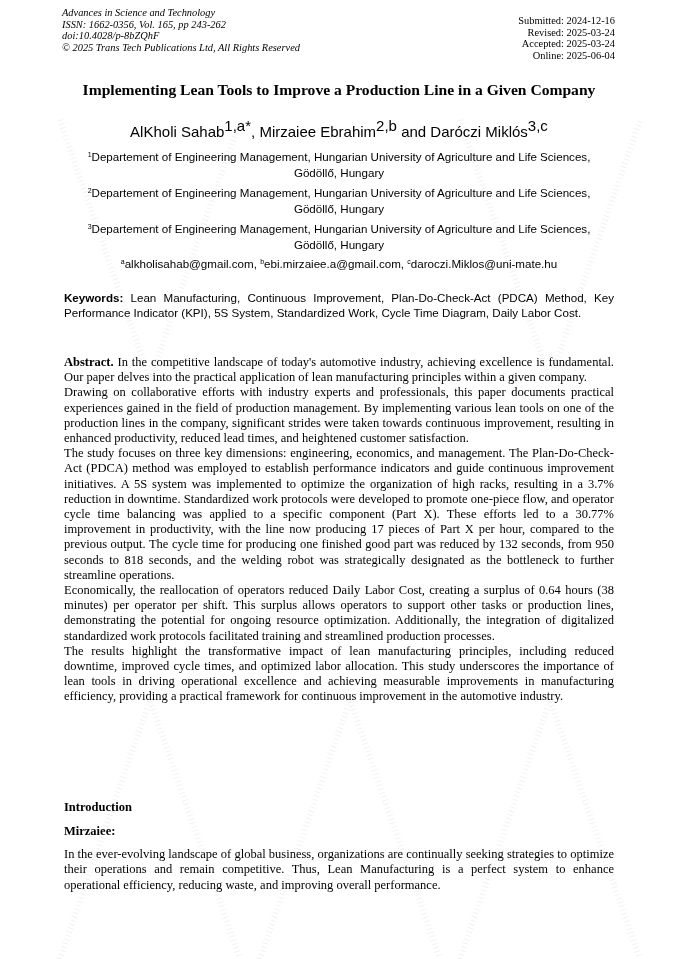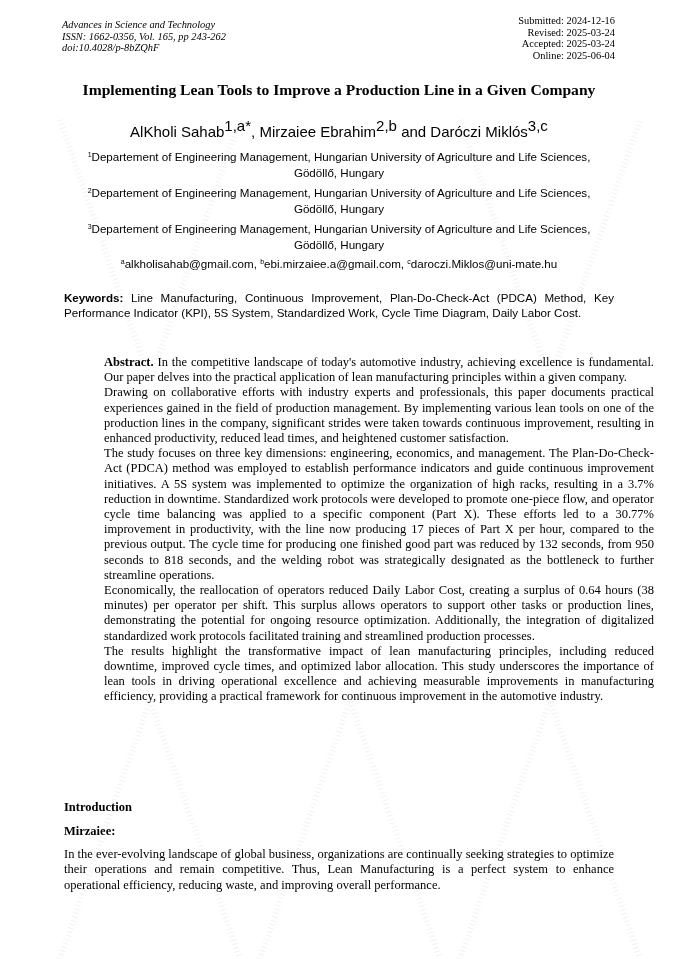--- a/index.html
+++ b/index.html
@@ -1,35 +1,35 @@
 <!DOCTYPE html>
 <html><head>
 <meta charset="utf-8">
 <style>
   html, body { margin: 0; padding: 0; background: #ffffff; }
   body { width: 678px; height: 959px; position: relative; overflow: hidden; color: #000; }
   .page { position: absolute; left: 0; top: 0; width: 678px; height: 959px; }
-  .meta-left { position: absolute; left: 62px; top: 19px; font-family: "Liberation Serif", serif; font-style: italic; font-size: 10.4px; line-height: 11.6px; }
+  .meta-left { position: absolute; left: 62px; top: 7px; font-family: "Liberation Serif", serif; font-style: italic; font-size: 10.4px; line-height: 11.6px; }
   .meta-right { position: absolute; right: 63px; top: 15px; text-align: right; font-family: "Liberation Serif", serif; font-size: 10.4px; line-height: 11.6px; }
   .meta-line { display: block; white-space: nowrap; }
   .title { position: absolute; left: 62px; width: 554px; top: 80px; text-align: center; font-family: Liberation Serif, serif; font-weight: bold; font-size: 15.6px; line-height: 19px; }
   .authors { position: absolute; left: 62px; width: 554px; top: 123px; text-align: center; font-family: "Liberation Sans", sans-serif; font-size: 15px; line-height: 18px; }
   .authors sup { font-size: 15px; vertical-align: 6px; line-height: 0; }
   .affil { position: absolute; left: 62px; width: 554px; text-align: center; font-family: "Liberation Sans", sans-serif; font-size: 11.6px; line-height: 15.5px; }
   .affil sup { font-size: 7px; vertical-align: 4px; line-height: 0; }
   .affil1 { top: 149px; }
   .affil2 { top: 197px; }
   .affil3 { top: 220px; }
   .affil2 { top: 185px; }
   .affil3 { top: 221px; }
   .emails { position: absolute; left: 62px; width: 554px; top: 256px; text-align: center; font-family: "Liberation Sans", sans-serif; font-size: 11.6px; line-height: 15px; }
   .emails sup { font-size: 7px; vertical-align: 4px; line-height: 0; }
   .keywords { position: absolute; left: 64px; width: 550px; top: 291px; font-family: "Liberation Sans", sans-serif; font-size: 11.6px; line-height: 14.6px; text-align: justify; }
   .kw-label { font-weight: bold; }
-  .abstract { position: absolute; left: 64px; width: 550px; top: 355px; font-family: "Liberation Serif", serif; font-size: 12.5px; line-height: 15.2px; text-align: justify; margin-left: 40px; }
+  .abstract { position: absolute; left: 64px; width: 550px; top: 355px; font-family: "Liberation Serif", serif; font-size: 12.5px; line-height: 15.2px; text-align: justify; }
   .abstract p { margin: 0; }
   .abs-label { font-weight: bold; }
   .intro-heading { position: absolute; left: 64px; top: 800px; font-family: "Liberation Serif", serif; font-weight: bold; font-size: 12.5px; line-height: 15px; }
   .context-heading { position: absolute; left: 64px; top: 824px; font-family: "Liberation Serif", serif; font-weight: bold; font-size: 12.5px; line-height: 15px; }
   .intro-body { position: absolute; left: 64px; width: 550px; top: 847px; font-family: "Liberation Serif", serif; font-size: 12.5px; line-height: 15.4px; text-align: justify; }
   .intro-body p { margin: 0; }
   .watermark { position: absolute; left: 0; top: 0; width: 678px; height: 959px; pointer-events: none; opacity: 0.05; }
 </style>
 </head>
 <body>
@@ -43,20 +43,21 @@
       <path d="M460 959 L550 700 L640 959"></path>
       <path d="M60 120 L150 380 L240 120"></path>
       <path d="M460 120 L550 380 L640 120"></path>
     </g>
   </svg>
 
   <div class="meta-left">
     <span class="meta-line">Advances in Science and Technology</span>
     <span class="meta-line">ISSN: 1662-0356, Vol. 165, pp 243-262</span>
     <span class="meta-line">doi:10.4028/p-8bZQhF</span>
+    <span class="meta-line">© 2025 Trans Tech Publications Ltd, All Rights Reserved</span>
   </div>
 
   <div class="meta-right">
     <span class="meta-line">Submitted: 2024-12-16</span>
     <span class="meta-line">Revised: 2025-03-24</span>
     <span class="meta-line">Accepted: 2025-03-24</span>
     <span class="meta-line">Online: 2025-06-04</span>
   </div>
 
   <div class="title">Implementing Lean Tools to Improve a Production Line in a Given Company</div>
@@ -76,21 +77,21 @@
   <div class="affil affil3">
     <sup>3</sup><span>Departement of Engineering Management, Hungarian University of Agriculture and Life Sciences,</span><br>
     <span>Gödöllő, Hungary</span>
   </div>
 
   <div class="emails">
     <sup>a</sup><span>alkholisahab@gmail.com</span><span>, </span><sup>b</sup><span>ebi.mirzaiee.a@gmail.com</span><span>, </span><sup>c</sup><span>daroczi.Miklos@uni-mate.hu</span>
   </div>
 
   <div class="keywords">
-    <span class="kw-label">Keywords:</span><span> Line Manufacturing, Continuous Improvement, Plan-Do-Check-Act (PDCA) Method, Key Performance Indicator (KPI), 5S System, Standardized Work, Cycle Time Diagram, Daily Labor Cost.</span>
+    <span class="kw-label">Keywords:</span><span> Lean Manufacturing, Continuous Improvement, Plan-Do-Check-Act (PDCA) Method, Key Performance Indicator (KPI), 5S System, Standardized Work, Cycle Time Diagram, Daily Labor Cost.</span>
   </div>
 
   <div class="abstract">
     <p><span class="abs-label">Abstract.</span><span> In the competitive landscape of today's automotive industry, achieving excellence is fundamental. Our paper delves into the practical application of lean manufacturing principles within a given company.</span></p>
     <p>Drawing on collaborative efforts with industry experts and professionals, this paper documents practical experiences gained in the field of production management. By implementing various lean tools on one of the production lines in the company, significant strides were taken towards continuous improvement, resulting in enhanced productivity, reduced lead times, and heightened customer satisfaction.</p>
     <p>The study focuses on three key dimensions: engineering, economics, and management. The Plan-Do-Check-Act (PDCA) method was employed to establish performance indicators and guide continuous improvement initiatives. A 5S system was implemented to optimize the organization of high racks, resulting in a 3.7% reduction in downtime. Standardized work protocols were developed to promote one-piece flow, and operator cycle time balancing was applied to a specific component (Part X). These efforts led to a 30.77% improvement in productivity, with the line now producing 17 pieces of Part X per hour, compared to the previous output. The cycle time for producing one finished good part was reduced by 132 seconds, from 950 seconds to 818 seconds, and the welding robot was strategically designated as the bottleneck to further streamline operations.</p>
     <p>Economically, the reallocation of operators reduced Daily Labor Cost, creating a surplus of 0.64 hours (38 minutes) per operator per shift. This surplus allows operators to support other tasks or production lines, demonstrating the potential for ongoing resource optimization. Additionally, the integration of digitalized standardized work protocols facilitated training and streamlined production processes.</p>
     <p>The results highlight the transformative impact of lean manufacturing principles, including reduced downtime, improved cycle times, and optimized labor allocation. This study underscores the importance of lean tools in driving operational excellence and achieving measurable improvements in manufacturing efficiency, providing a practical framework for continuous improvement in the automotive industry.</p>
   </div>
 

